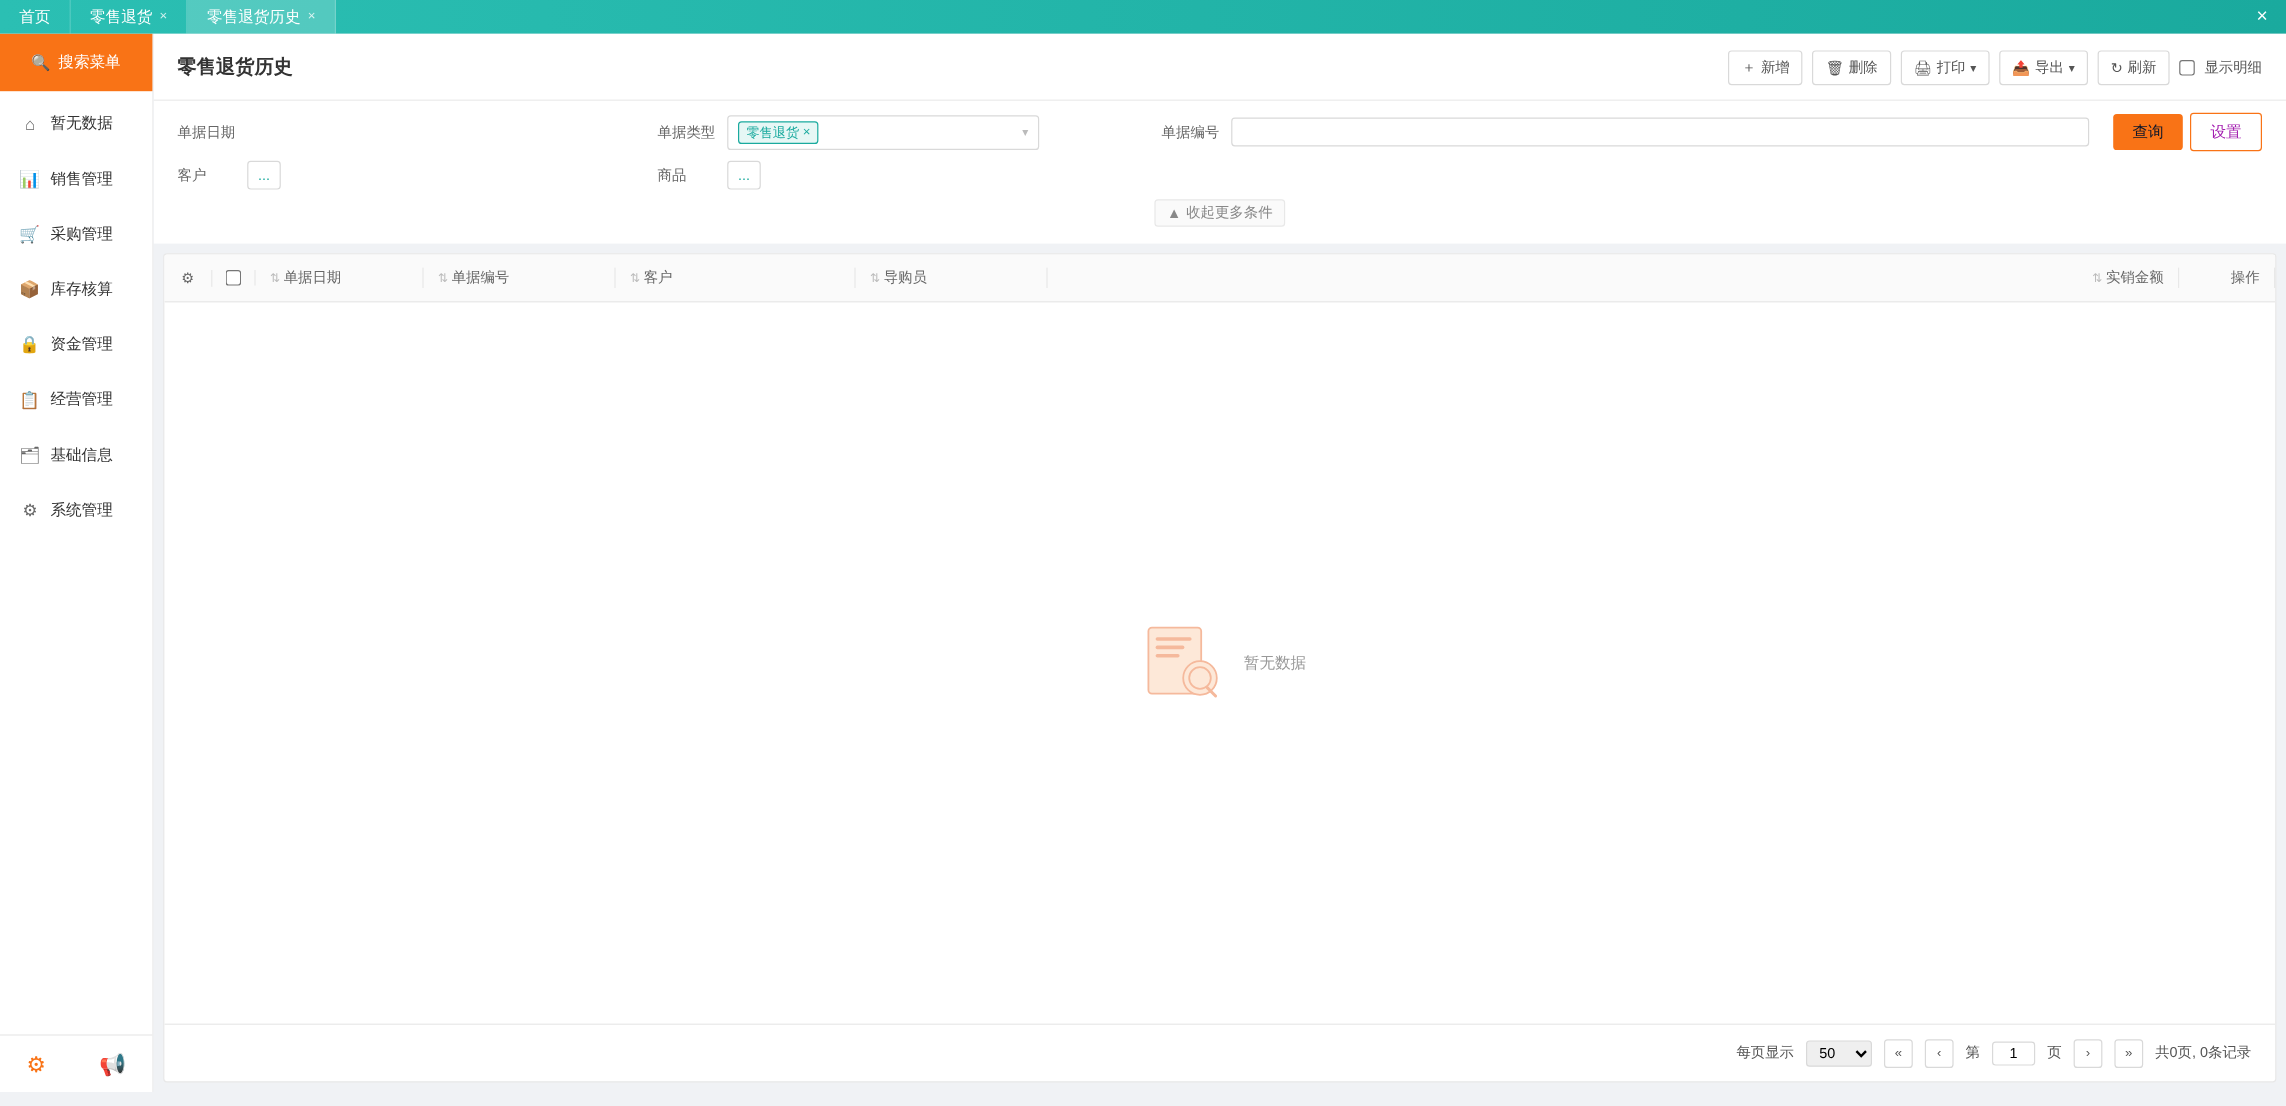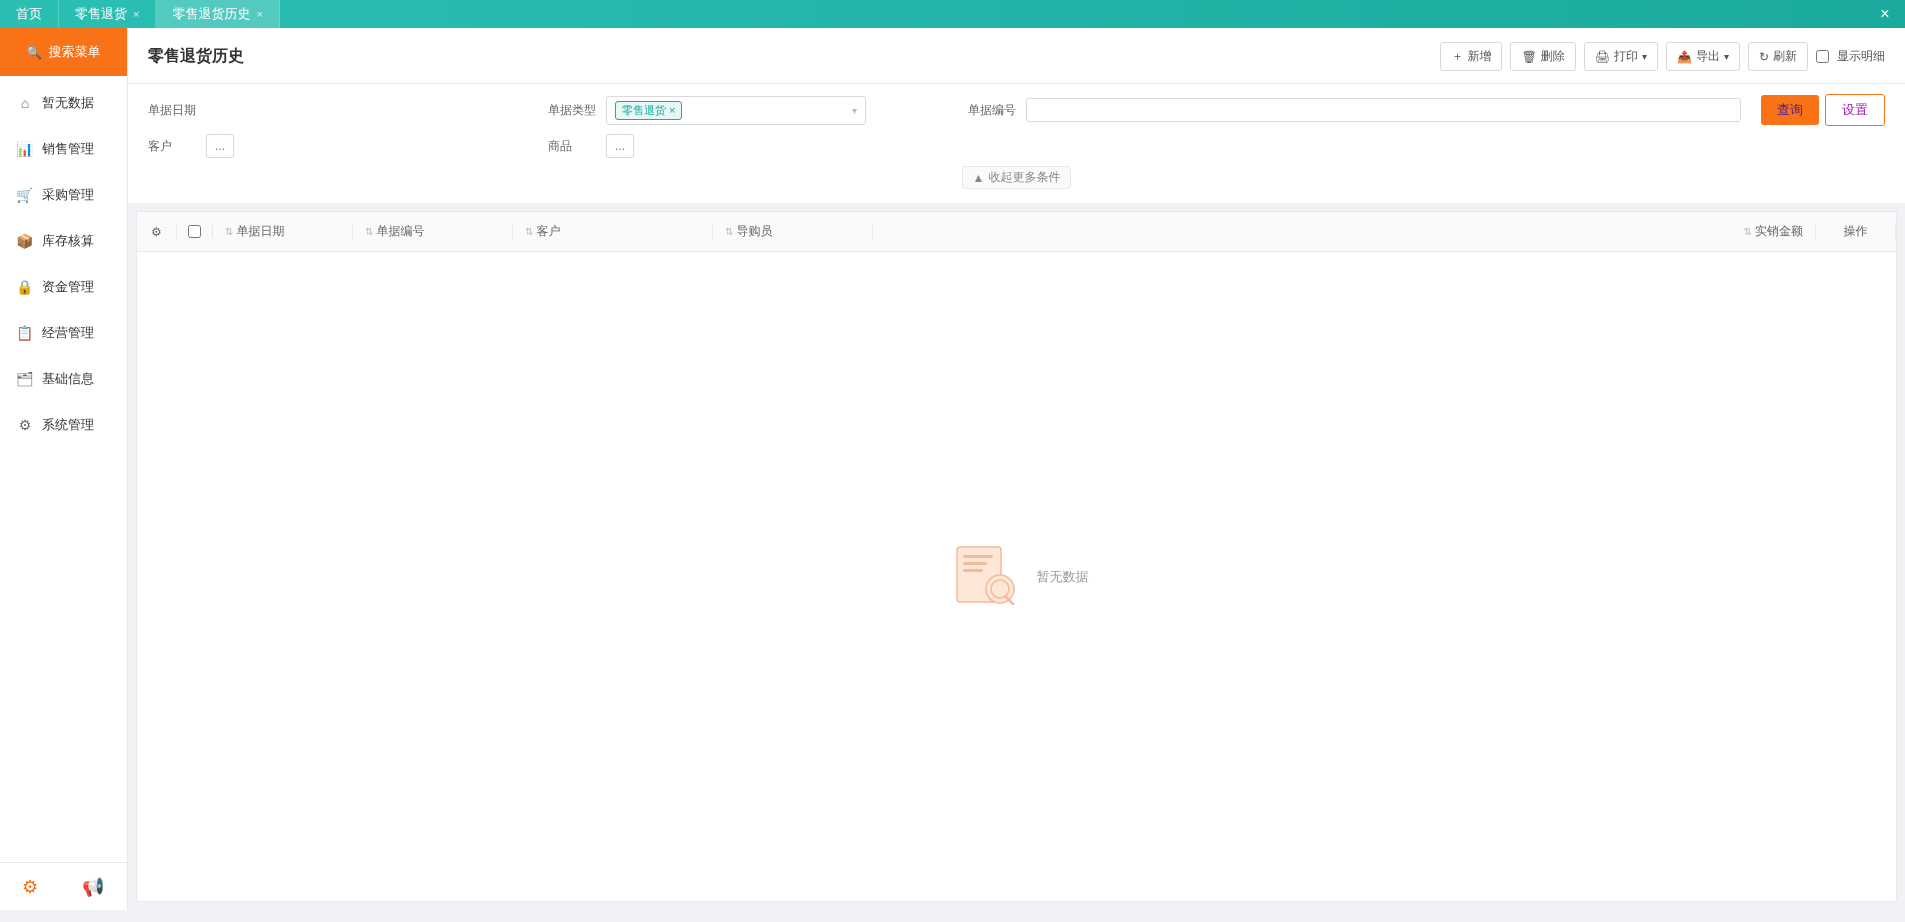--- a/index.html
+++ b/index.html
@@ -149,21 +149,21 @@
       padding: 5px 10px;
       border: 1px solid #d9d9d9;
       background: #fff;
       border-radius: 3px;
       cursor: pointer;
       font-size: 12px;
       color: #555;
     }
     .btn-query {
       background: #f97316;
-      color: #4c1d95;
+      color: #0f172a;
       border: none;
       padding: 6px 16px;
       border-radius: 3px;
       cursor: pointer;
       font-size: 13px;
     }
     .btn-setting {
       background: #fff;
       color: #a21caf;
       border: 1px solid #f97316;
@@ -317,21 +317,21 @@
       white-space: nowrap;
       border-right: 1px solid #e8e8e8;
     }
     .th-setting { width: 40px; justify-content: center; }
     .th-check { width: 36px; justify-content: center; }
     .th-date { width: 140px; }
     .th-no { width: 160px; }
     .th-customer { width: 200px; }
     .th-guide { width: 160px; }
     .th-amount { flex: 1; justify-content: flex-end; }
-    .th-op { width: 80px; justify-content: center; }
+    .th-op { width: 80px; justify-content: flex-end; }
     .sort-icon { color: #bbb; font-size: 10px; }
 
     
     .empty-state {
       flex: 1;
       display: flex;
       flex-direction: row;
       align-items: center;
       justify-content: center;
       gap: 12px;
@@ -580,15 +580,31 @@
           <rect x="18" y="18" width="30" height="3" rx="1.5" fill="#f5b99c"></rect>
           <rect x="18" y="25" width="24" height="3" rx="1.5" fill="#f5b99c"></rect>
           <rect x="18" y="32" width="20" height="3" rx="1.5" fill="#f5b99c"></rect>
           <circle cx="55" cy="52" r="14" fill="#fde8d8" stroke="#f5b99c" stroke-width="1.5"></circle>
           <circle cx="55" cy="52" r="9" fill="none" stroke="#f5b99c" stroke-width="1.5"></circle>
           <line x1="61" y1="60" x2="68" y2="67" stroke="#f5b99c" stroke-width="2.5" stroke-linecap="round"></line>
         </svg>
         <span class="empty-text">暂无数据</span>
       </div>
 
+      <div class="pagination">
+        <span>每页显示</span>
+        <select class="page-size-select">
+          <option>50</option>
+          <option>20</option>
+          <option>100</option>
+        </select>
+        <button class="page-nav-btn">«</button>
+        <button class="page-nav-btn">‹</button>
+        <span>第</span>
+        <input class="page-input" type="text" value="1" style="">
+        <span>页</span>
+        <button class="page-nav-btn">›</button>
+        <button class="page-nav-btn">»</button>
+        <span>共0页, 0条记录</span>
+      </div>
     </div>
   </div>
 </div>
 
 </body></html>

